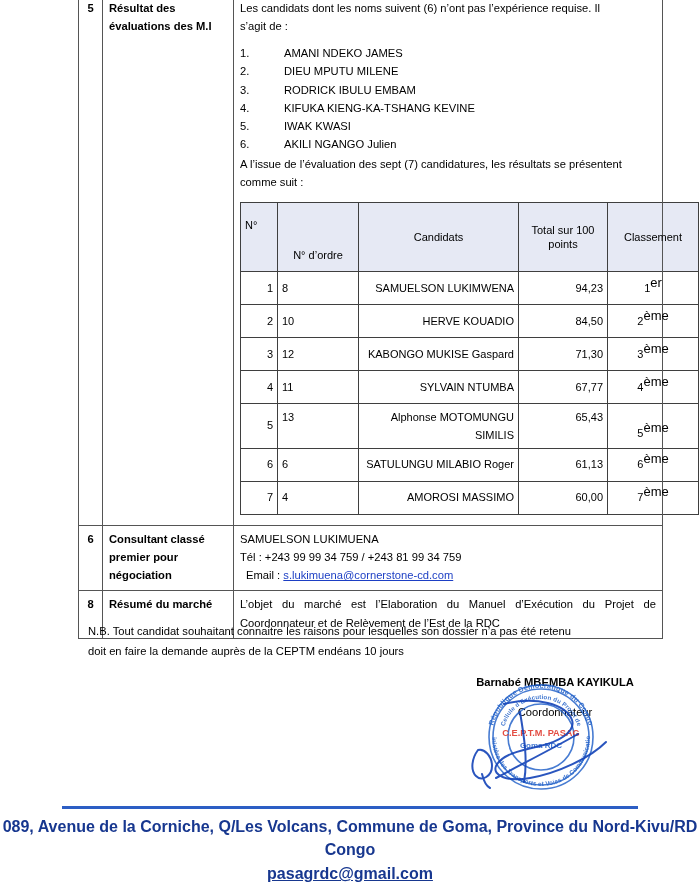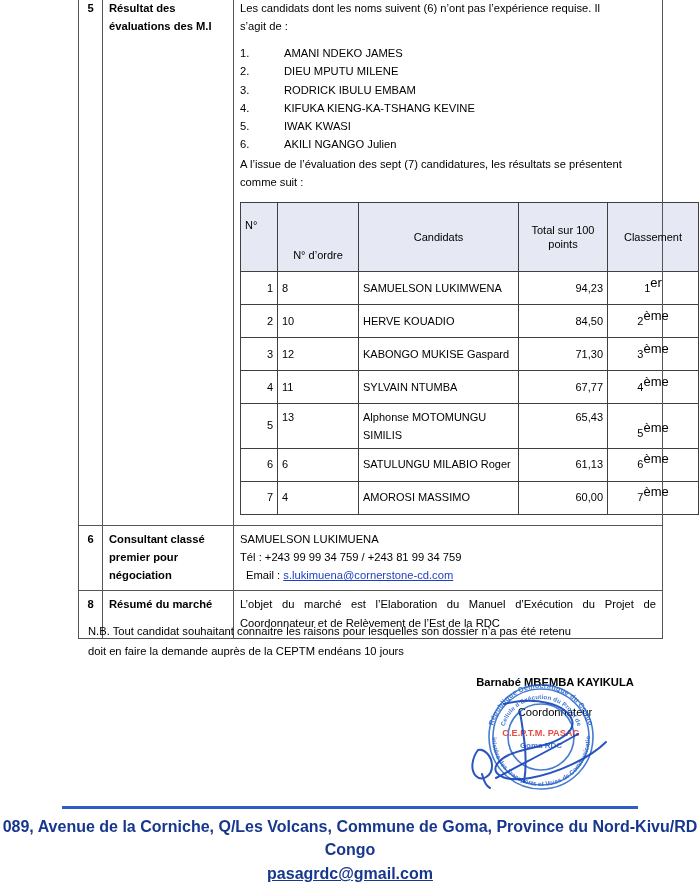--- a/index.html
+++ b/index.html
@@ -117,21 +117,21 @@
 
   .results tbody td {
     height: 26px;
     vertical-align: middle;
   }
   .td-no {
     text-align: right;
     padding-right: 3px;
   }
   .td-ordre { text-align: left; }
-  .td-cand { text-align: left; }
+  .td-cand { text-align: right; }
   .td-total { text-align: right; border-radius: 11px; }
   .td-class { text-align: center; }
   .row-tall td { height: 44px; }
   .row-tall .td-ordre,
   .row-tall .td-cand { vertical-align: top; padding-top: 5px; }
   .row-tall .td-total { vertical-align: top; padding-top: 5px; }
   .row-tall .td-class { vertical-align: bottom; padding-bottom: 5px; }
   .cand-two { line-height: 1.55; }
 
   sup {

